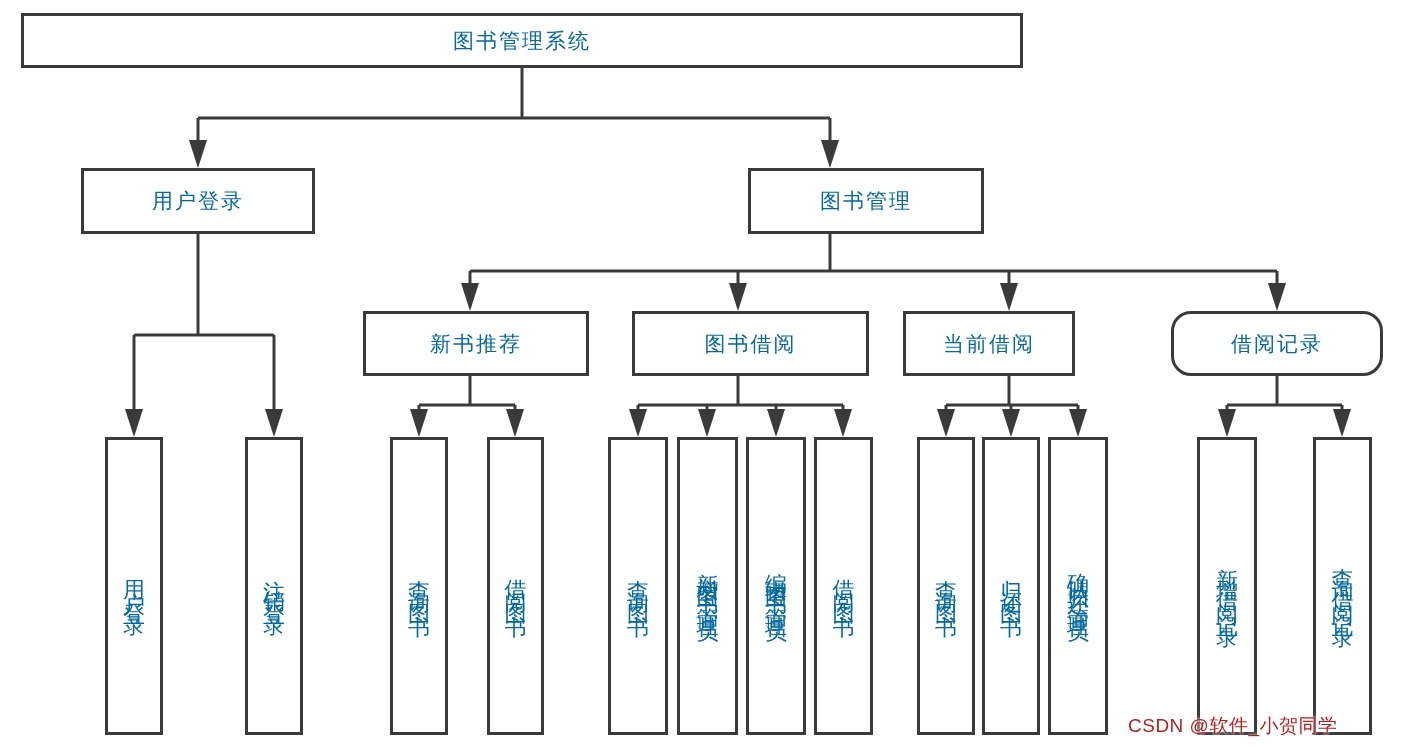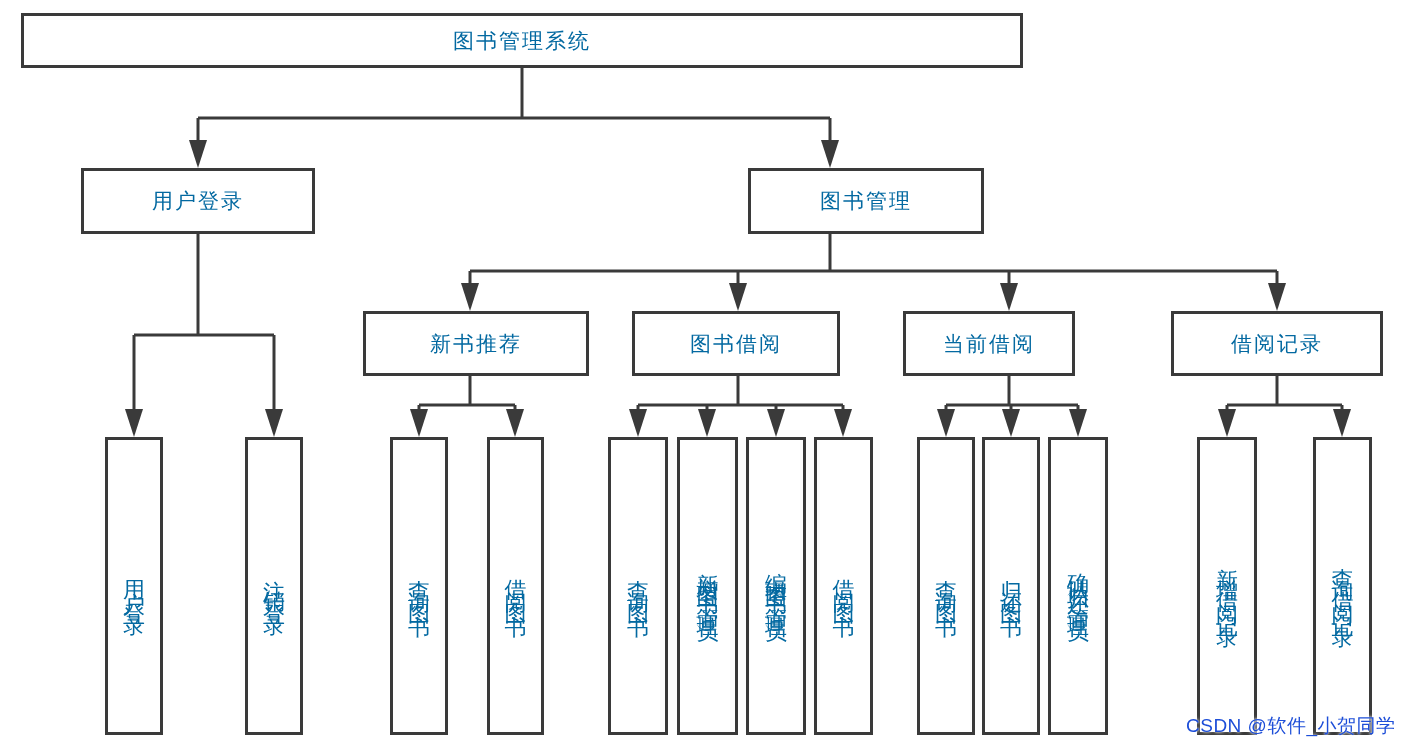--- a/index.html
+++ b/index.html
@@ -30,24 +30,24 @@
     top:437px;height:298px;
     writing-mode:vertical-rl;
     text-orientation:mixed;
     font-size:22px;
     letter-spacing:12px;
     line-height:1;
   }
   .leaf.dense{letter-spacing:7px;}
   #watermark{
     position:absolute;
-    left:1186px;top:713px;
+    left:1128px;top:713px;
     z-index:3;
     font-size:19px;
-    color:#1d4ed8;
+    color:#b91c1c;
     letter-spacing:0.5px;
     white-space:nowrap;
     text-shadow:0 0 4px #ffffff,0 0 2px #ffffff;
   }
 </style>
 </head>
 <body>
 
 <div id="canvas">
 
@@ -109,23 +109,23 @@
       <polygon points="1333,409 1351,409 1342,437"></polygon>
     </g>
   </svg>
 
   <div class="box h-node root">图书管理系统</div>
 
   <div class="box h-node lvl2" style="left:81px;width:234px;">用户登录</div>
   <div class="box h-node lvl2" style="left:712px;width:236px;margin-left:36px;">图书管理</div>
 
   <div class="box h-node lvl3" style="left:363px;width:226px;">新书推荐</div>
-  <div class="box h-node lvl3" style="left:632px;width:208px;">图书借阅</div>
+  <div class="box h-node lvl3" style="left:632px;width:237px;">图书借阅</div>
   <div class="box h-node lvl3" style="left:903px;width:172px;">当前借阅</div>
-  <div class="box h-node lvl3" style="left:1171px;width:212px;">借阅记录</div>
+  <div class="box h-node lvl3" style="left:1171px;width:212px;border-radius:20px;">借阅记录</div>
 
   <div class="box leaf" style="left:105px;width:58px;">用户登录</div>
   <div class="box leaf" style="left:245px;width:58px;">注销登录</div>
 
   <div class="box leaf" style="left:390px;width:58px;">查询图书</div>
   <div class="box leaf" style="left:487px;width:57px;">借阅图书</div>
 
   <div class="box leaf" style="left:608px;width:60px;">查询图书</div>
   <div class="box leaf dense" style="left:677px;width:61px;">新增图书（管理员）</div>
   <div class="box leaf dense" style="left:746px;width:60px;">编辑图书（管理员）</div>

